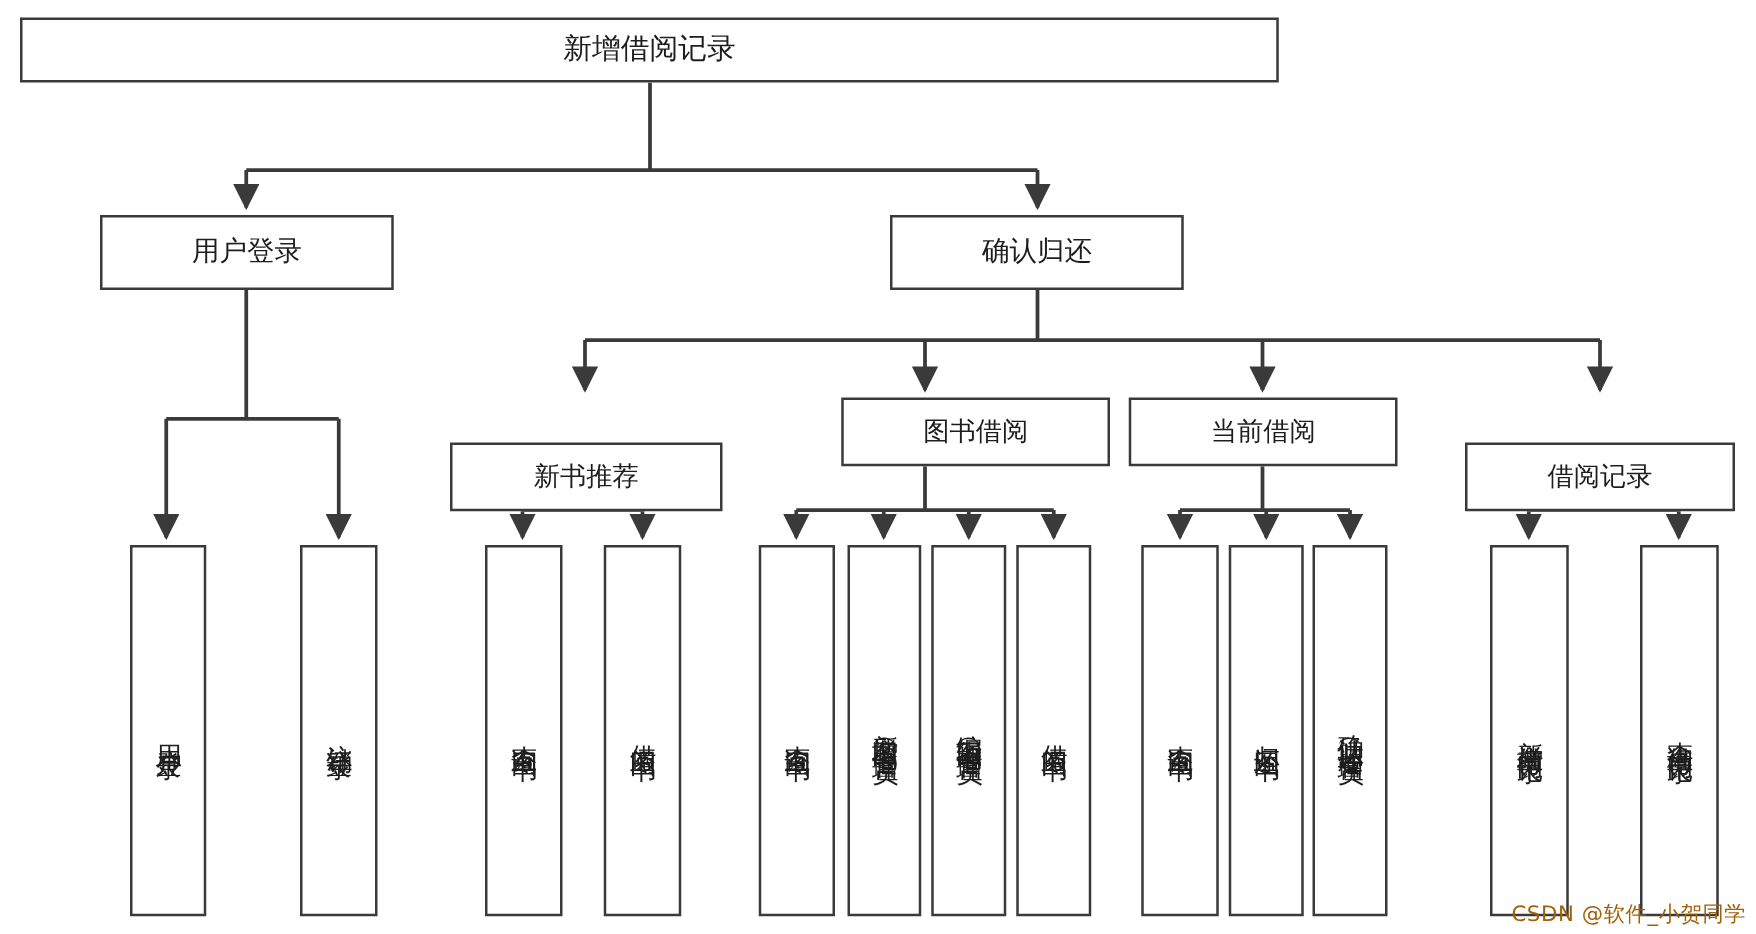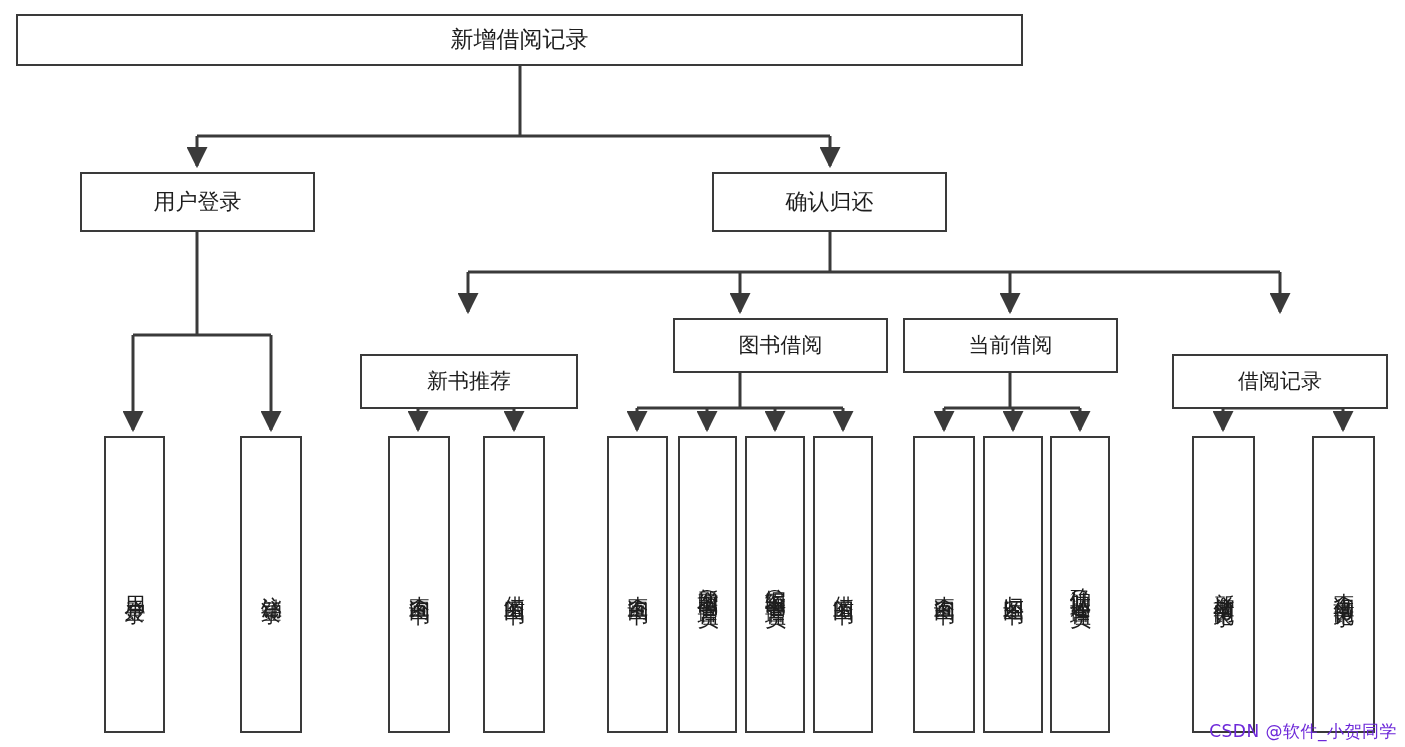--- a/index.html
+++ b/index.html
@@ -54,21 +54,21 @@
     letter-spacing: 3px;
     line-height: 1;
     white-space: nowrap;
     max-height: 270px;
   }
   .watermark {
     position: absolute;
     right: 8px;
     bottom: 4px;
     font-size: 17px;
-    color: #6d28d9;
+    color: #a16207;
     letter-spacing: 0.5px;
     white-space: nowrap;
   }
 </style>
 </head>
 <body>
 
 <div id="diagram">
 
   <svg id="edges" viewBox="0 0 1405 747" width="1405" height="747" aria-hidden="true">

